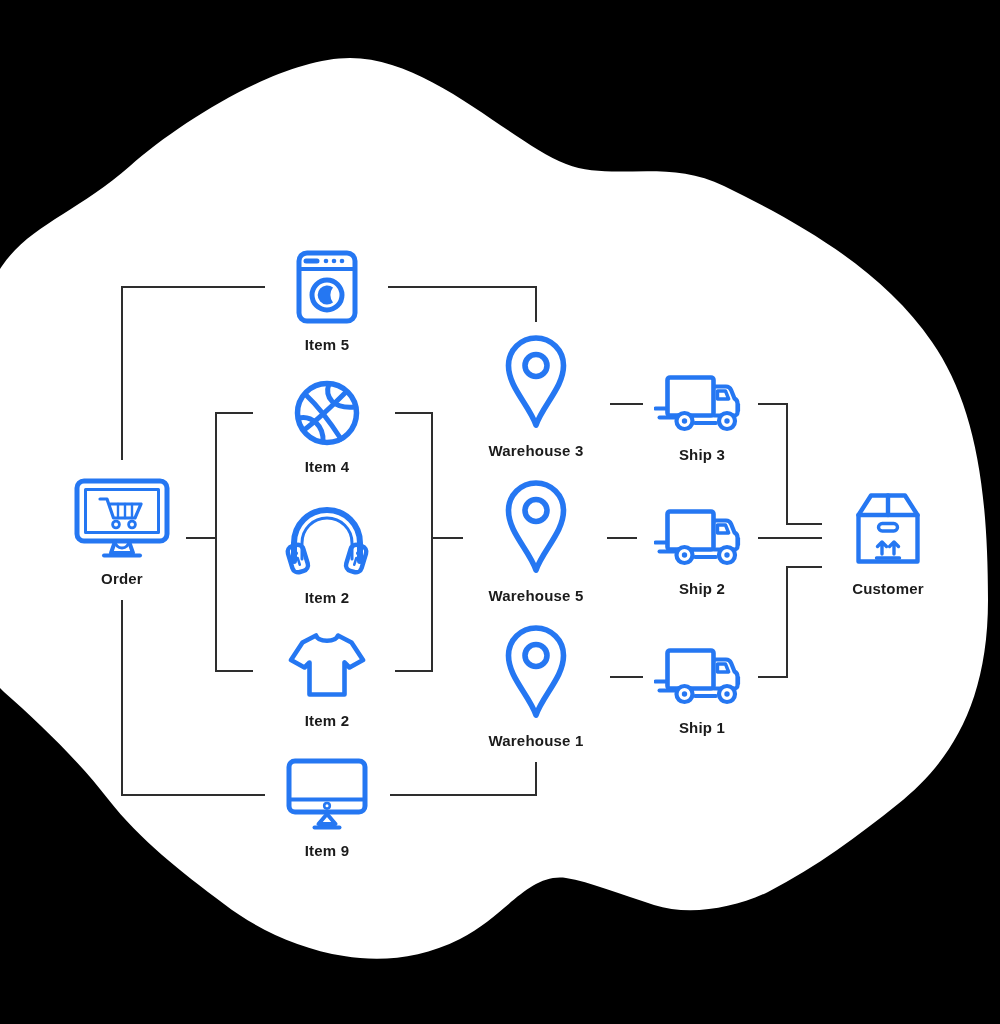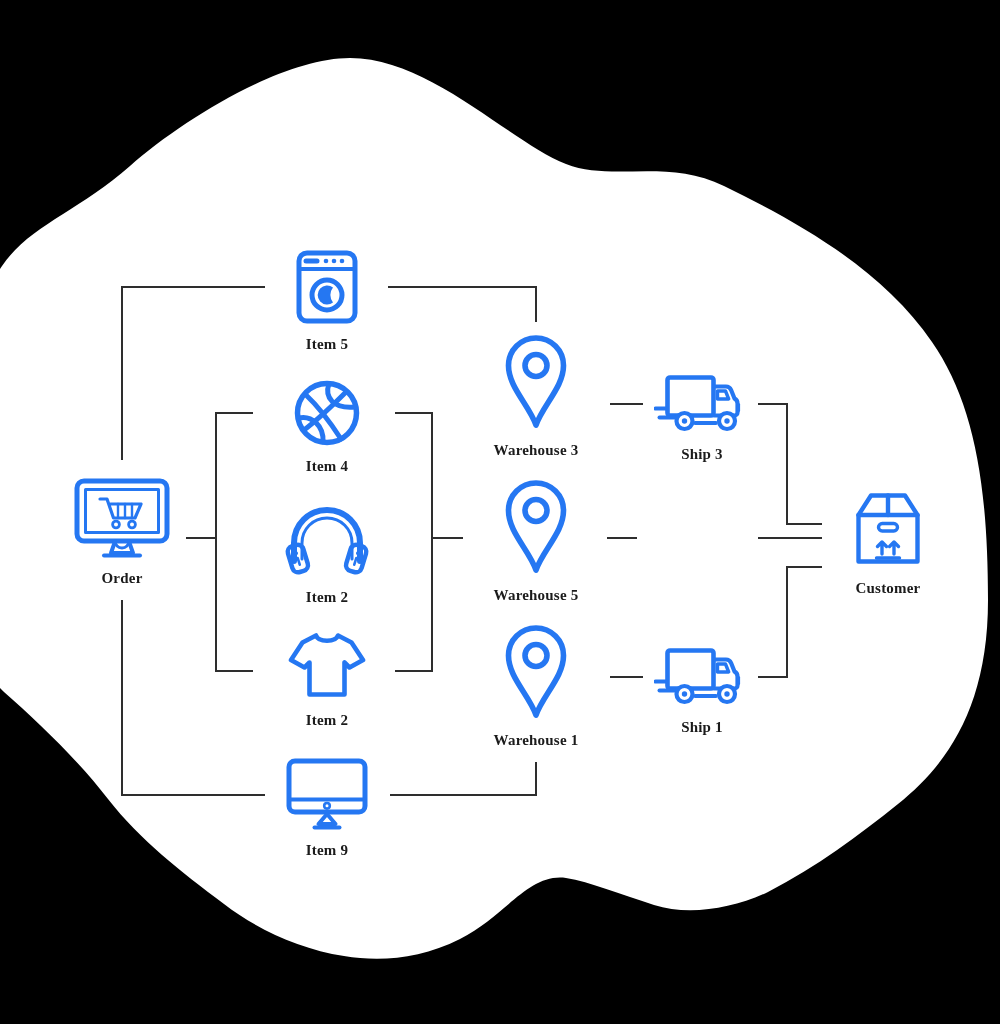--- a/index.html
+++ b/index.html
@@ -7,21 +7,21 @@
     position:relative;width:1000px;height:1024px;overflow:hidden;
     background:var(--background,#000);
     font-family:"Liberation Sans", sans-serif;
   }
   #stage svg.layer{position:absolute;left:0;top:0;}
   .blob{fill:var(--blob,#fff);stroke:none;}
   .conn{stroke:var(--connector,#2e2e2e);stroke-width:2;fill:none;}
   .node{position:absolute;display:flex;flex-direction:column;align-items:center;}
   .node .lbl{
     margin-top:12px;font-size:15px;font-weight:bold;color:var(--label,#1b1b1b);
-    letter-spacing:.2px;white-space:nowrap;font-family:Liberation Serif, serif;
+    letter-spacing:.2px;white-space:nowrap;
   }
   svg.icon *{stroke:var(--accent,#2577F2);fill:none;stroke-linecap:round;stroke-linejoin:round;}
   svg.icon .fill{fill:var(--accent,#2577F2);stroke:none;}
   svg.icon .wheel{fill:#fff;}
 </style>
 </head>
 <body>
 
 <div id="stage">
 
@@ -173,20 +173,36 @@
       <path d="M5.5 43.5 H23" stroke-width="4"></path>
       <path d="M41 49 H62" stroke-width="3.8"></path>
       <circle class="wheel" cx="30.5" cy="47" r="8" stroke-width="4.2"></circle>
       <circle class="fill" cx="30.5" cy="47" r="2.7"></circle>
       <circle class="wheel" cx="73" cy="47" r="8" stroke-width="4.2"></circle>
       <circle class="fill" cx="73" cy="47" r="2.7"></circle>
     </svg>
     <div class="lbl">Ship 3</div>
   </div>
 
+  <div class="node" style="left:642px;top:508px;width:120px">
+    <svg class="icon" viewBox="0 0 97 60" width="97" height="60">
+      <rect x="13.5" y="3.5" width="46" height="38" rx="2.5" stroke-width="4.6"></rect>
+      <path d="M60 12.5 H72 C74.5 12.5 76 13.5 77 15.8 L80.5 24.5 C82.5 25.5 83.5 27.3 83.5 29.5 V38.5 C83.5 40.2 82.3 41.5 80.5 41.5 H60" stroke-width="4.2"></path>
+      <path d="M63.5 17 h8 l3.2 8 H63.5 Z" stroke-width="3.4"></path>
+      <path d="M84.5 30.5 v6" stroke-width="3.2"></path>
+      <path d="M1.5 34.5 H12" stroke-width="4"></path>
+      <path d="M5.5 43.5 H23" stroke-width="4"></path>
+      <path d="M41 49 H62" stroke-width="3.8"></path>
+      <circle class="wheel" cx="30.5" cy="47" r="8" stroke-width="4.2"></circle>
+      <circle class="fill" cx="30.5" cy="47" r="2.7"></circle>
+      <circle class="wheel" cx="73" cy="47" r="8" stroke-width="4.2"></circle>
+      <circle class="fill" cx="73" cy="47" r="2.7"></circle>
+    </svg>
+    <div class="lbl">Ship 2</div>
+  </div>
 
   <div class="node" style="left:642px;top:647px;width:120px">
     <svg class="icon" viewBox="0 0 97 60" width="97" height="60">
       <rect x="13.5" y="3.5" width="46" height="38" rx="2.5" stroke-width="4.6"></rect>
       <path d="M60 12.5 H72 C74.5 12.5 76 13.5 77 15.8 L80.5 24.5 C82.5 25.5 83.5 27.3 83.5 29.5 V38.5 C83.5 40.2 82.3 41.5 80.5 41.5 H60" stroke-width="4.2"></path>
       <path d="M63.5 17 h8 l3.2 8 H63.5 Z" stroke-width="3.4"></path>
       <path d="M84.5 30.5 v6" stroke-width="3.2"></path>
       <path d="M1.5 34.5 H12" stroke-width="4"></path>
       <path d="M5.5 43.5 H23" stroke-width="4"></path>
       <path d="M41 49 H62" stroke-width="3.8"></path>

